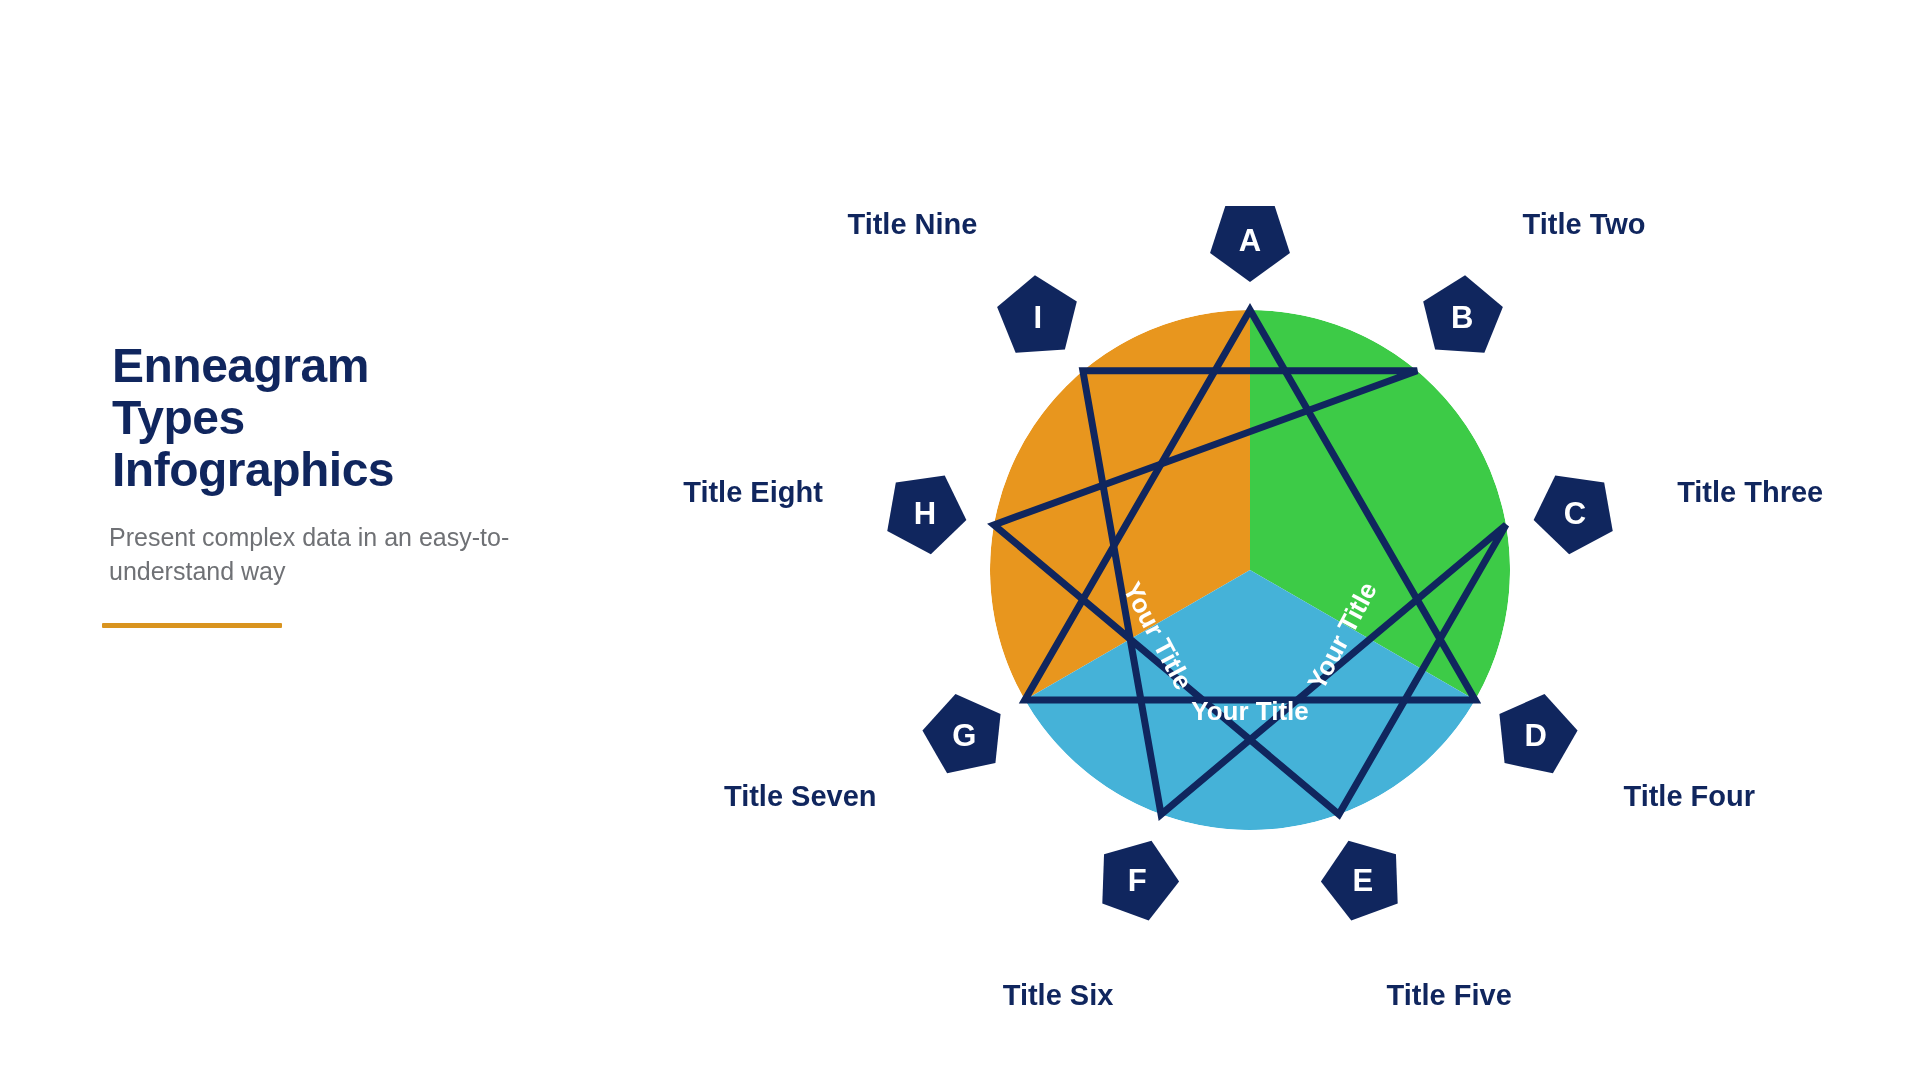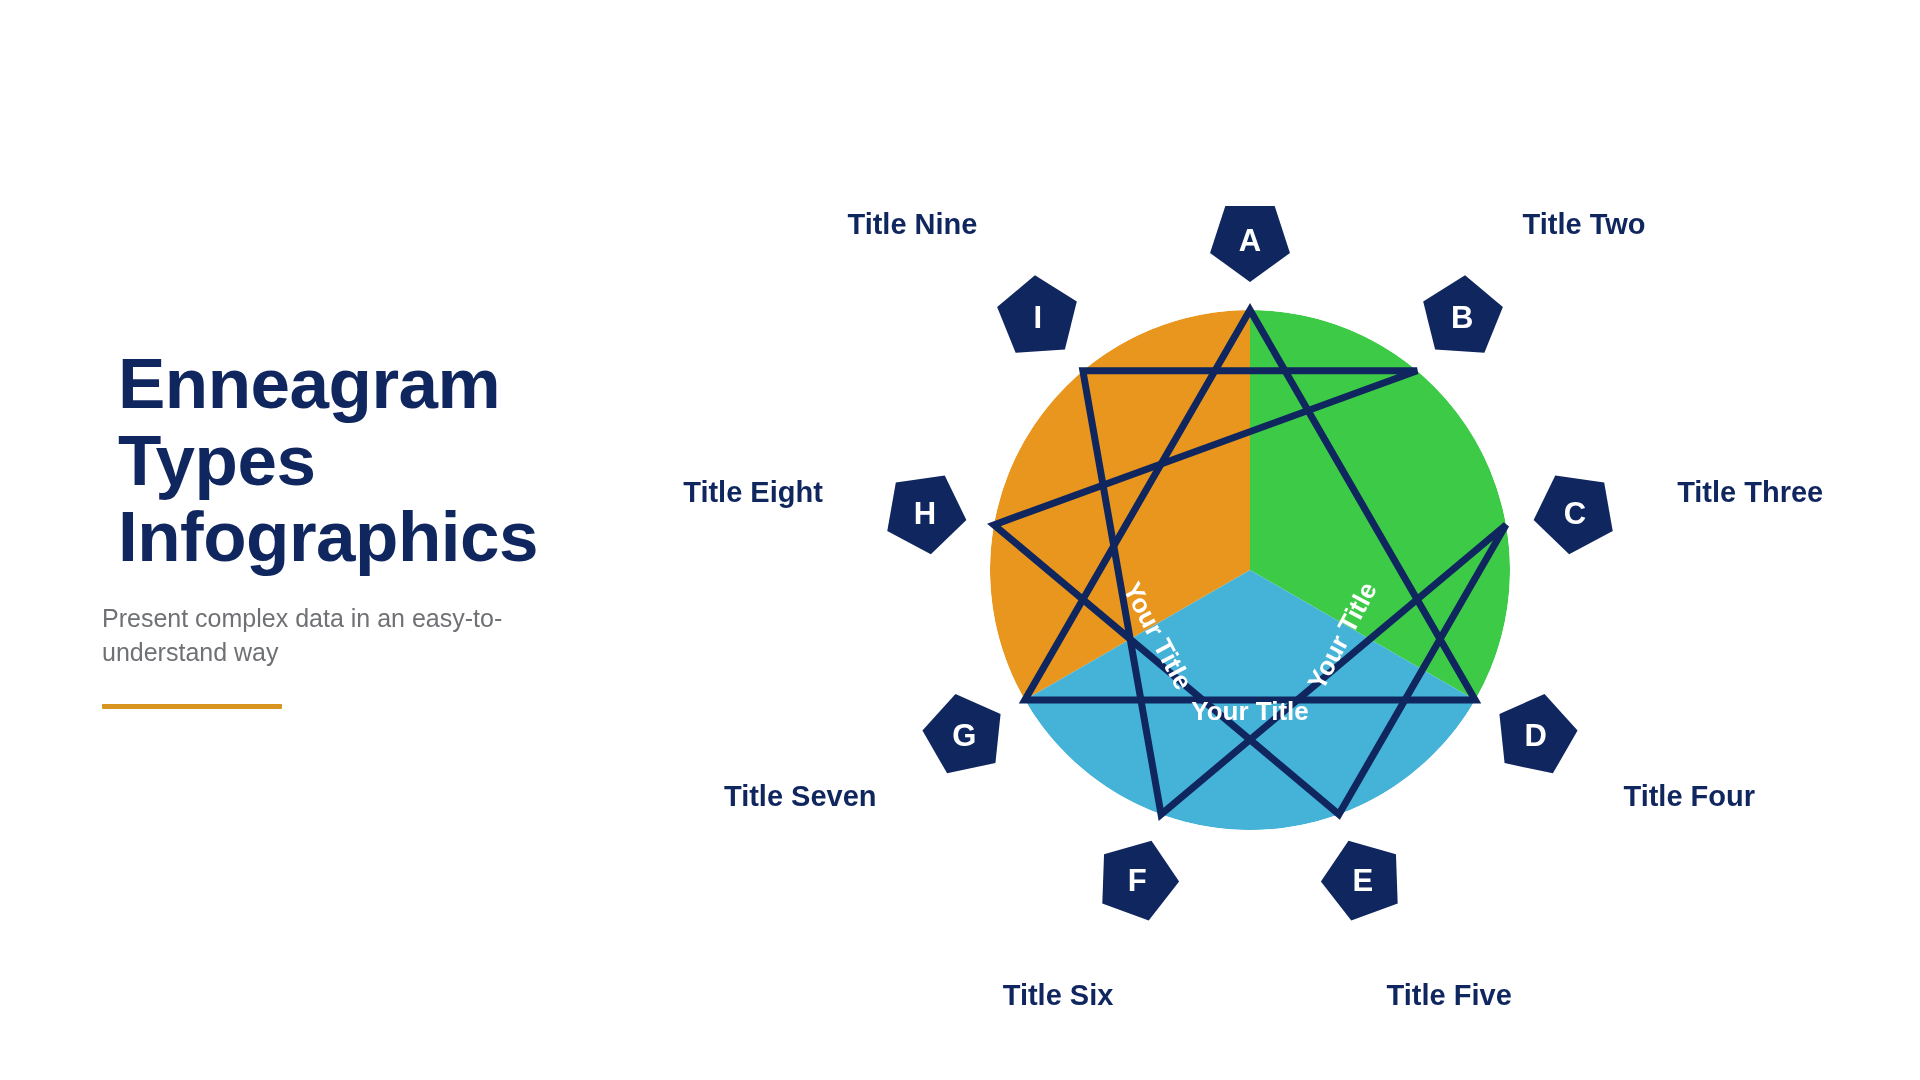--- a/index.html
+++ b/index.html
@@ -22,26 +22,26 @@
   }
 
   
   .left-panel {
     position: absolute;
     left: 102px;
     top: 330px;
     width: 560px;
   }
   .slide-title {
-    font-size: 71px;
+    font-size: 48px;
     font-weight: 700;
     line-height: 1.08;
     color: #10265E;
     letter-spacing: -0.5px;
-    margin: 16px;
+    margin: 10px;
     white-space: pre-line;
   }
   .slide-subtitle {
     margin: 26px 0 0 0;
     font-size: 25px;
     line-height: 1.35;
     color: #6F7175;
     font-weight: 400;
     max-width: 500px;
   }
@@ -84,21 +84,21 @@
 </style>
 </head>
 <body>
 
 <div id="slide">
 
   <div class="left-panel">
     <h1 class="slide-title" style="color: rgb(16, 38, 94);">Enneagram
 Types
 Infographics</h1>
-    <p class="slide-subtitle" style="color: rgb(111, 113, 117);">Present complex data in an easy-to-understand way</p>
+    <p class="slide-subtitle" style="color: rgb(111, 113, 117); margin-left: 7px;">Present complex data in an easy-to-understand way</p>
     <div class="accent-rule" style="background: rgb(217, 148, 31);"></div>
   </div>
 
   <div class="diagram-wrap">
     <svg class="diagram-svg" viewBox="0 0 1180 900" preserveAspectRatio="xMidYMid meet">
       <defs>
         <clipPath id="circle-clip">
           <circle cx="590" cy="450" r="260"></circle>
         </clipPath>
       </defs>

